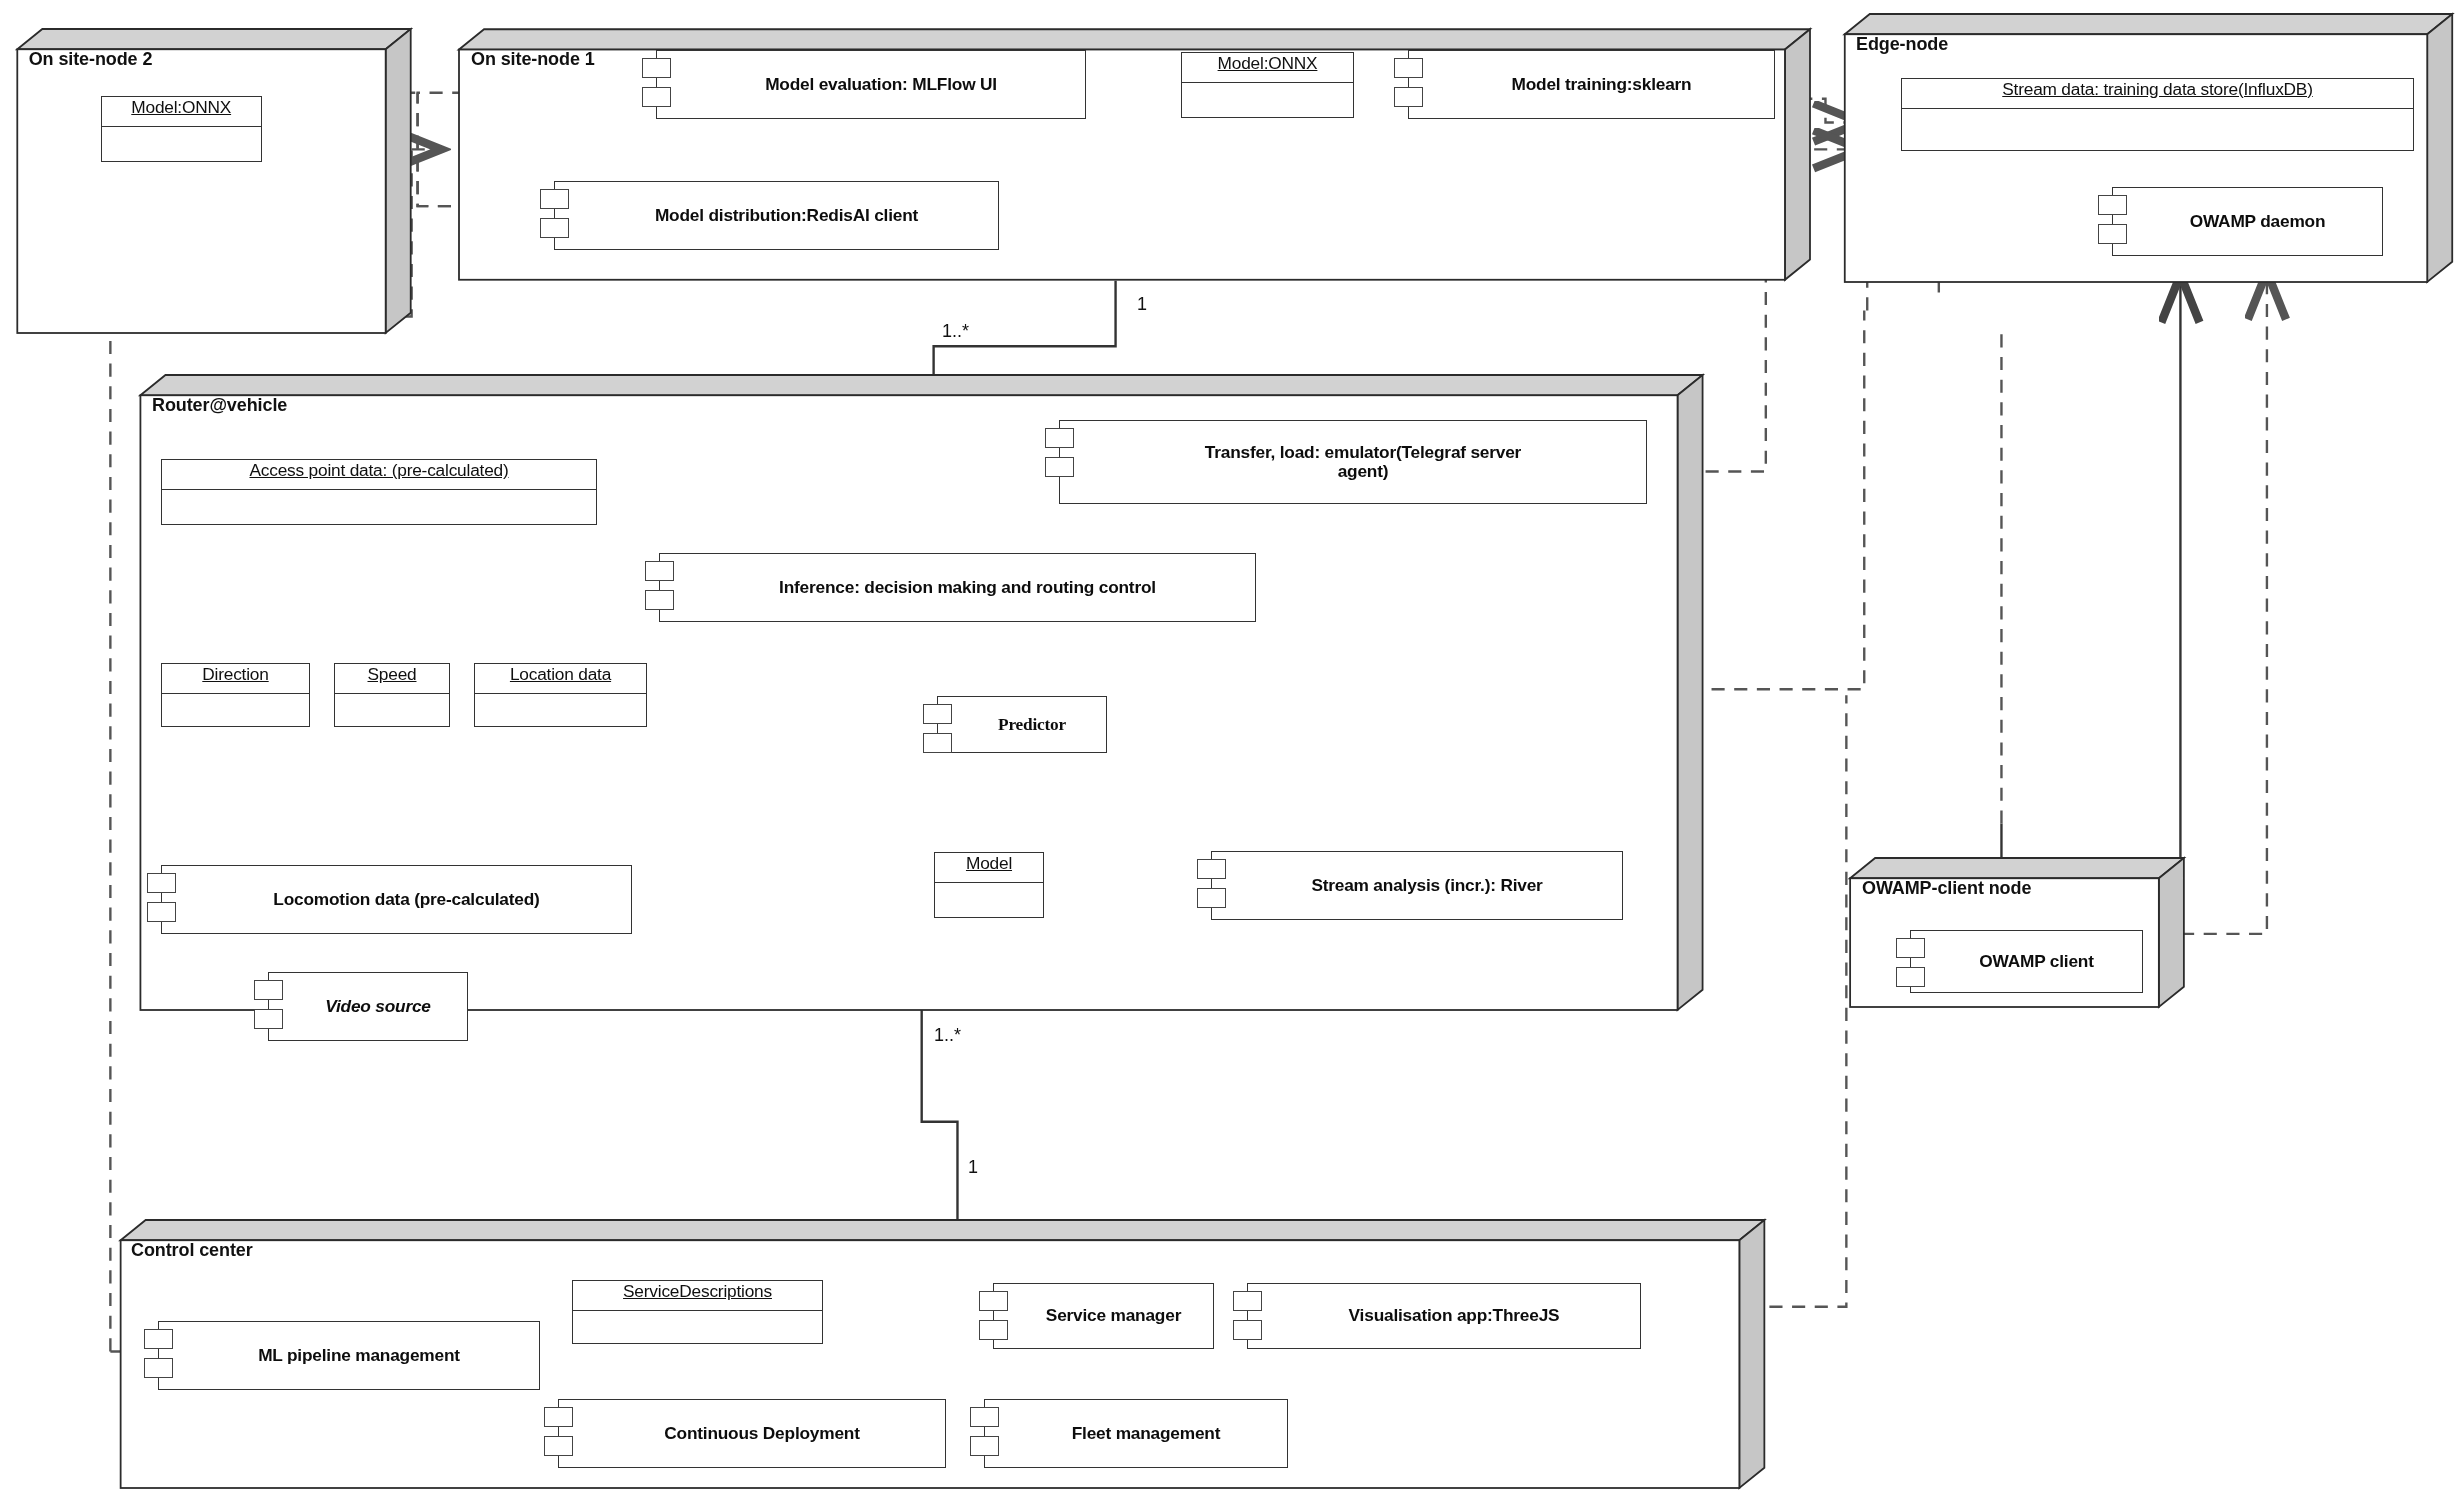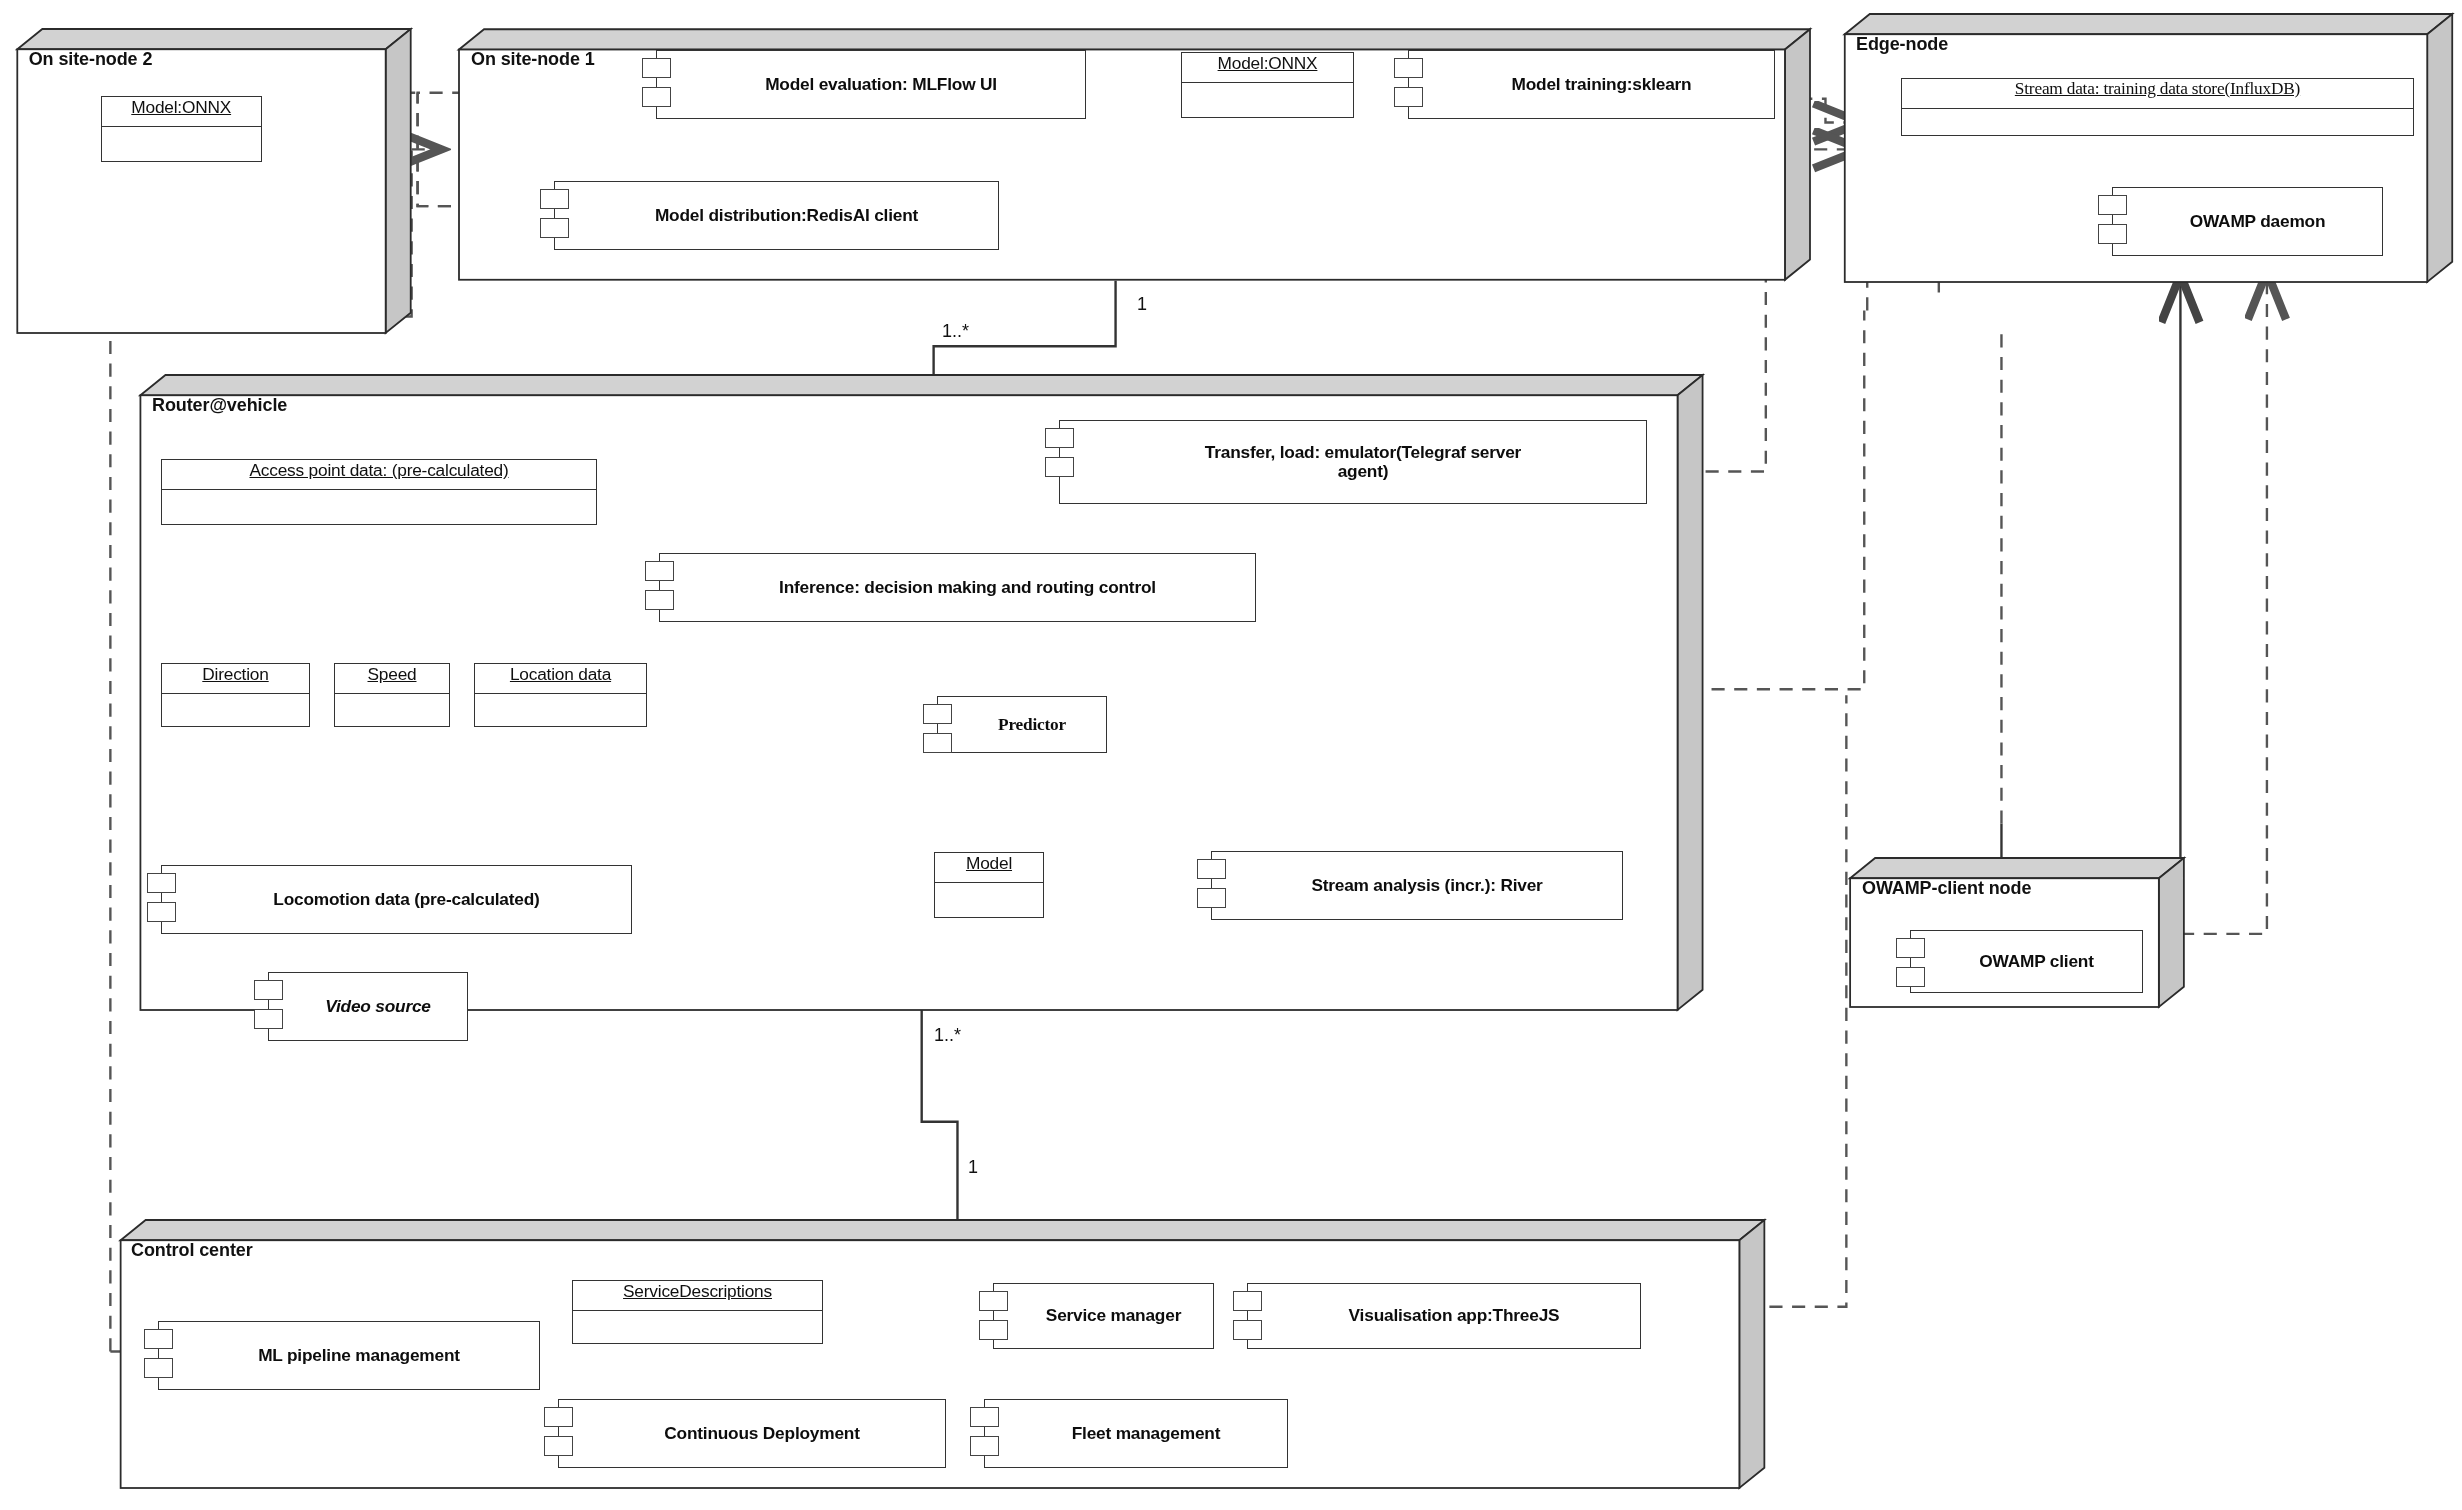--- a/index.html
+++ b/index.html
@@ -240,21 +240,21 @@
   </div>
 
   <div class="node" style="left:1844px;top:14px;width:609px;height:268px;">
     <svg class="shell" width="609" height="268" viewBox="0 0 1020 450">
       <polygon points="0,34 42,0 1020,0 978,34" fill="#d2d2d2" stroke="#2b2b2b" stroke-width="3"></polygon>
       <polygon points="978,34 1020,0 1020,416 978,450" fill="#c6c6c6" stroke="#2b2b2b" stroke-width="3"></polygon>
       <rect x="0" y="34" width="978" height="416" fill="#ffffff" stroke="#2b2b2b" stroke-width="3"></rect>
     </svg>
     <div class="label">Edge-node</div>
 
-    <div class="artifact" style="left:57px;top:64px;width:513px;height:58px;font-family:Liberation Serif, serif;">
+    <div class="artifact" style="left:57px;top:64px;width:513px;height:73px;">
       <div class="an">
         <span>Stream data: training data store(InfluxDB)</span>
       </div>
       <div class="ab"></div>
     </div>
 
     <div class="comp" style="left:268px;top:173px;width:271px;height:69px;">
       <div class="body">
         <div class="txt">OWAMP daemon</div>
       </div>

